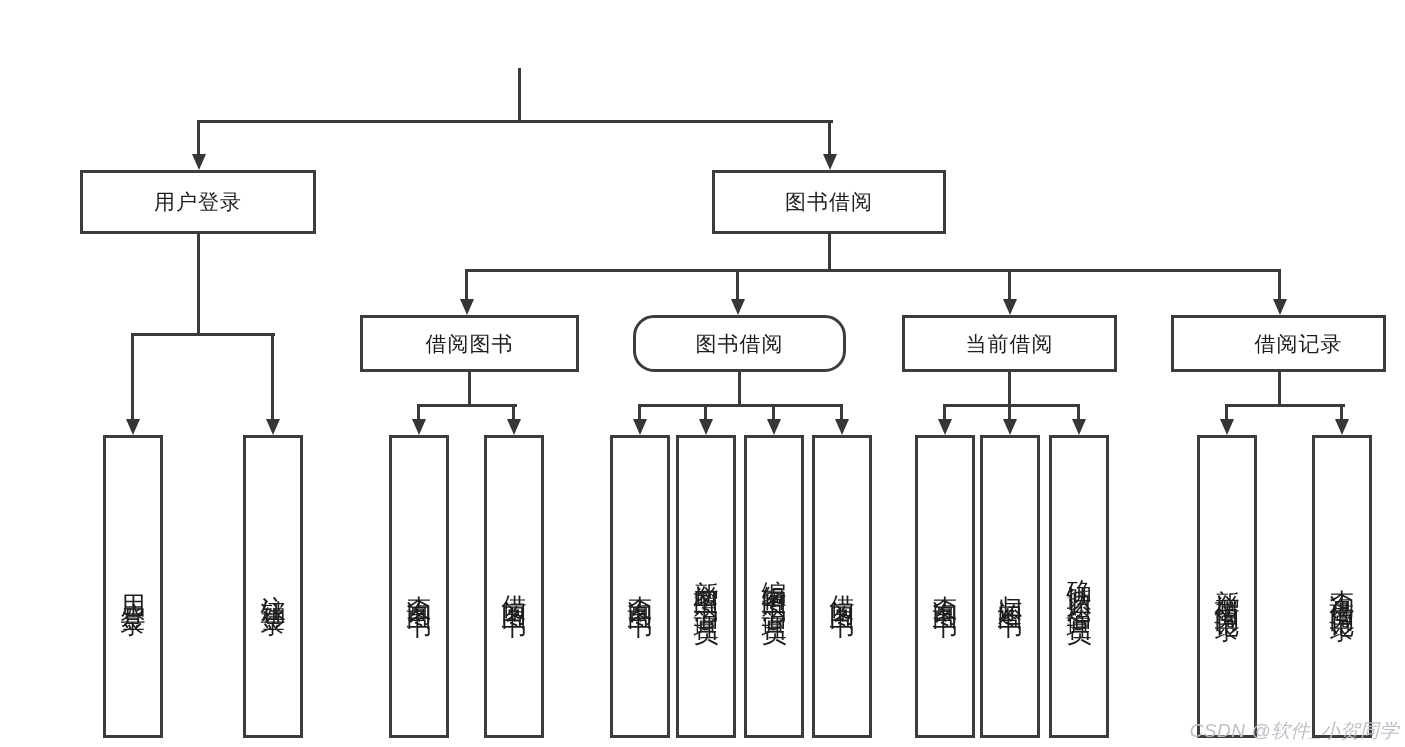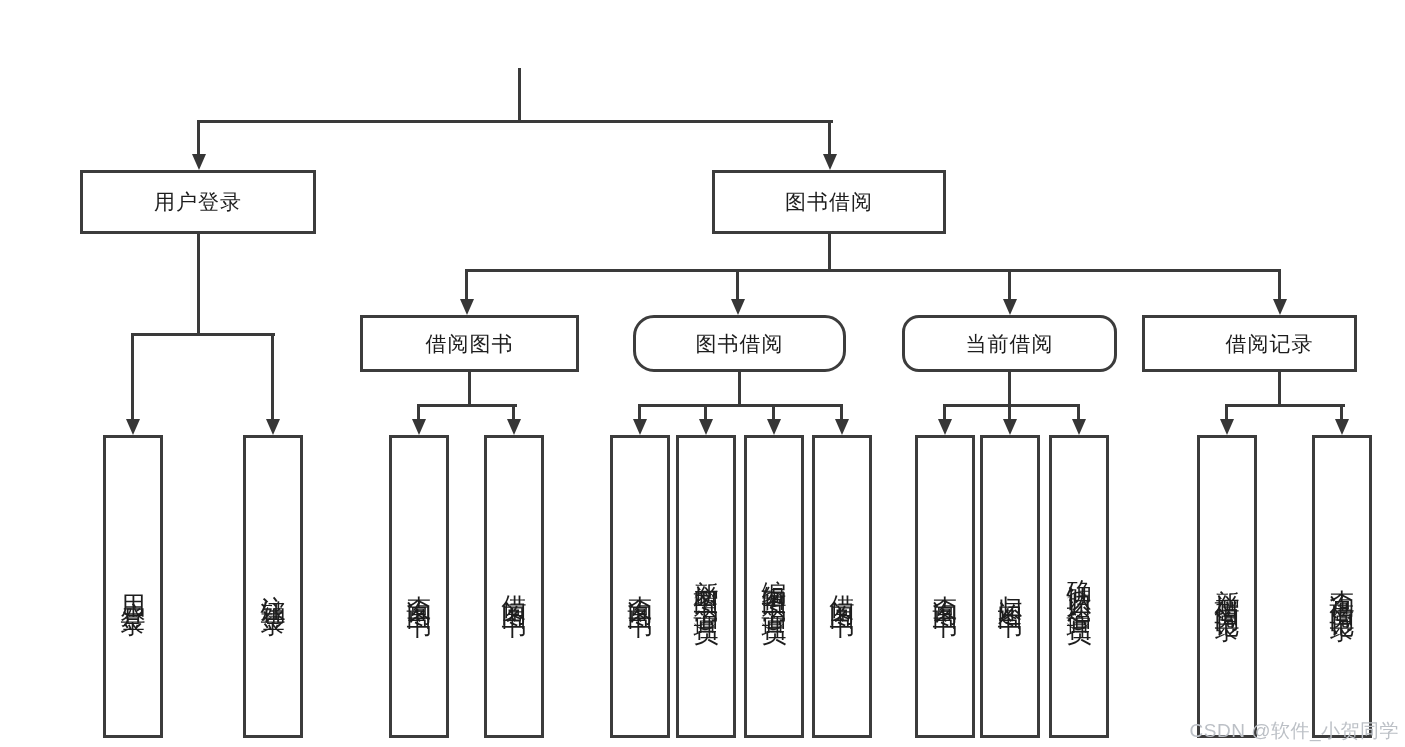--- a/index.html
+++ b/index.html
@@ -19,21 +19,21 @@
     font-size:25px; letter-spacing:6px; line-height:1; white-space:nowrap;
   }
   .line { position:absolute; background:#3a3a3a; }
   .arrow {
     position:absolute; width:0; height:0;
     border-left:7px solid transparent; border-right:7px solid transparent;
     border-top:16px solid #363636;
   }
   .watermark {
     position:absolute; right:6px; bottom:3px; font-size:19px;
-    color:#bcc0c6; letter-spacing:0.5px; z-index:5;
+    color:#bcc0c6; letter-spacing:0.5px; z-index:5;font-style:italic;
   }
 </style>
 </head>
 <body>
 
 <div class="canvas">
 
 
   <div class="box hbox" style="left:80px; top:170px; width:236px; height:64px;">
     <span>用户登录</span>
@@ -44,25 +44,25 @@
   </div>
 
   <div class="box hbox" style="left:360px; top:315px; width:219px; height:57px;">
     <span>借阅图书</span>
   </div>
 
   <div class="box hbox" style="left:633px; top:315px; width:213px; height:57px;border-radius:21px;">
     <span>图书借阅</span>
   </div>
 
-  <div class="box hbox" style="left:902px; top:315px; width:215px; height:57px;border-radius:17px;">
+  <div class="box hbox" style="left:902px; top:315px; width:215px; height:57px;">
     <span>当前借阅</span>
   </div>
 
-  <div class="box hbox" style="left:1142px; top:315px; width:215px; height:57px;padding-left:40px;">
+  <div class="box hbox" style="left:1171px; top:315px; width:215px; height:57px;padding-left:40px;">
     <span>借阅记录</span>
   </div>
 
   <div class="box" style="left:103px; top:435px; width:60px; height:303px;">
     <span class="vbox-label">用户登录</span>
   </div>
 
   <div class="box" style="left:243px; top:435px; width:60px; height:303px;">
     <span class="vbox-label">注销登录</span>
   </div>

